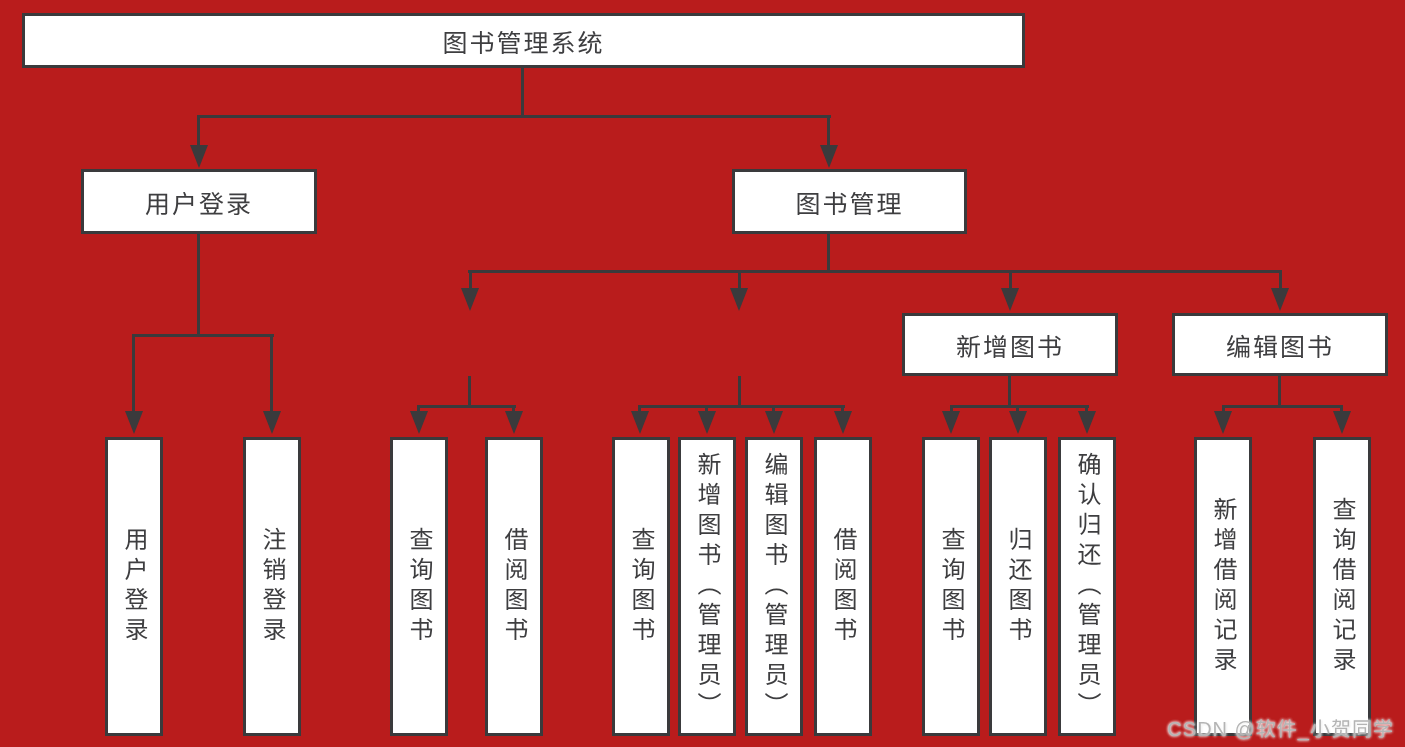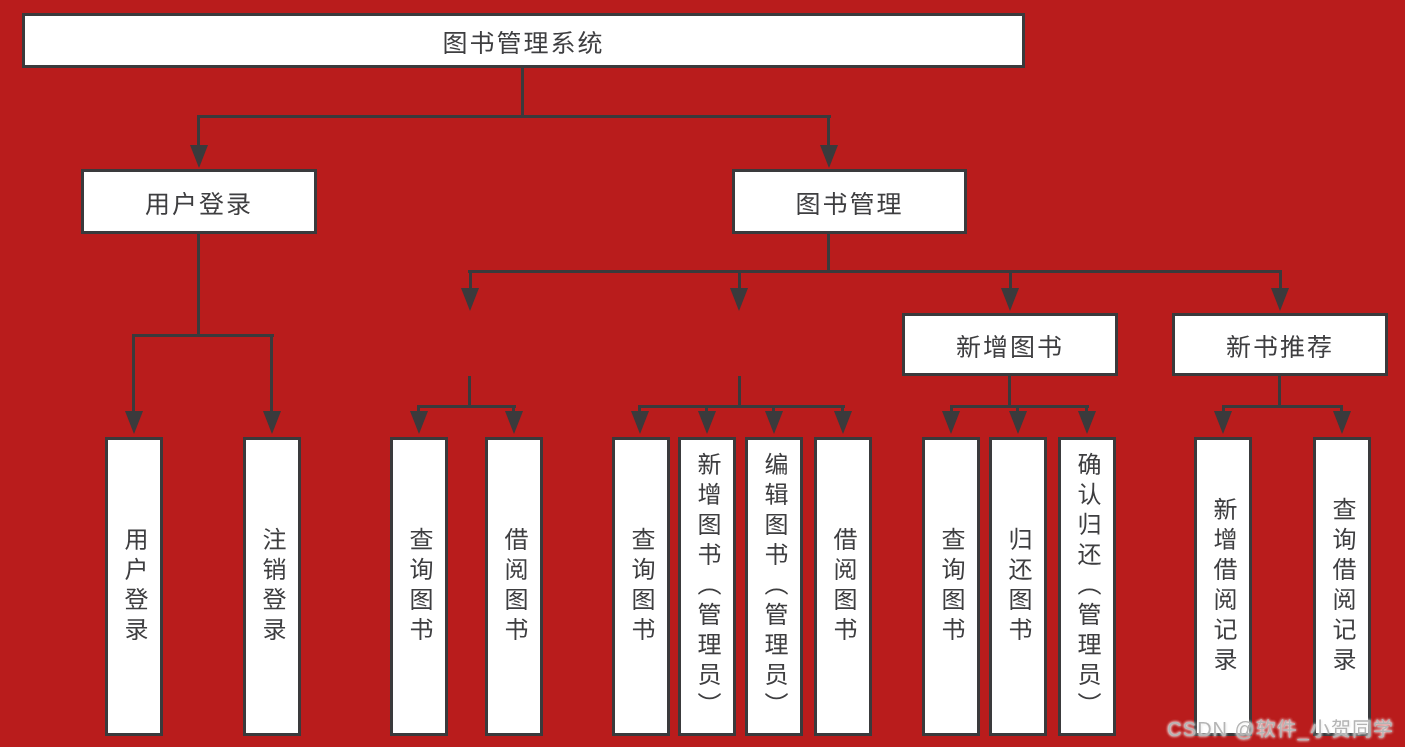--- a/index.html
+++ b/index.html
@@ -50,21 +50,21 @@
     <span>用户登录</span>
   </div>
   <div class="node" style="left:732px;top:169px;width:235px;height:65px">
     <span>图书管理</span>
   </div>
 
   <div class="node" style="left:902px;top:313px;width:216px;height:63px">
     <span>新增图书</span>
   </div>
   <div class="node" style="left:1172px;top:313px;width:216px;height:63px">
-    <span>新书推荐</span>
+    <span>编辑图书</span>
   </div>
 
   <div class="node leaf" style="left:105px;top:437px;width:58px;height:299px">
     <span class="vtext">用户登录</span>
   </div>
   <div class="node leaf" style="left:243px;top:437px;width:58px;height:299px">
     <span class="vtext">注销登录</span>
   </div>
   <div class="node leaf" style="left:390px;top:437px;width:58px;height:299px">
     <span class="vtext">查询图书</span>

